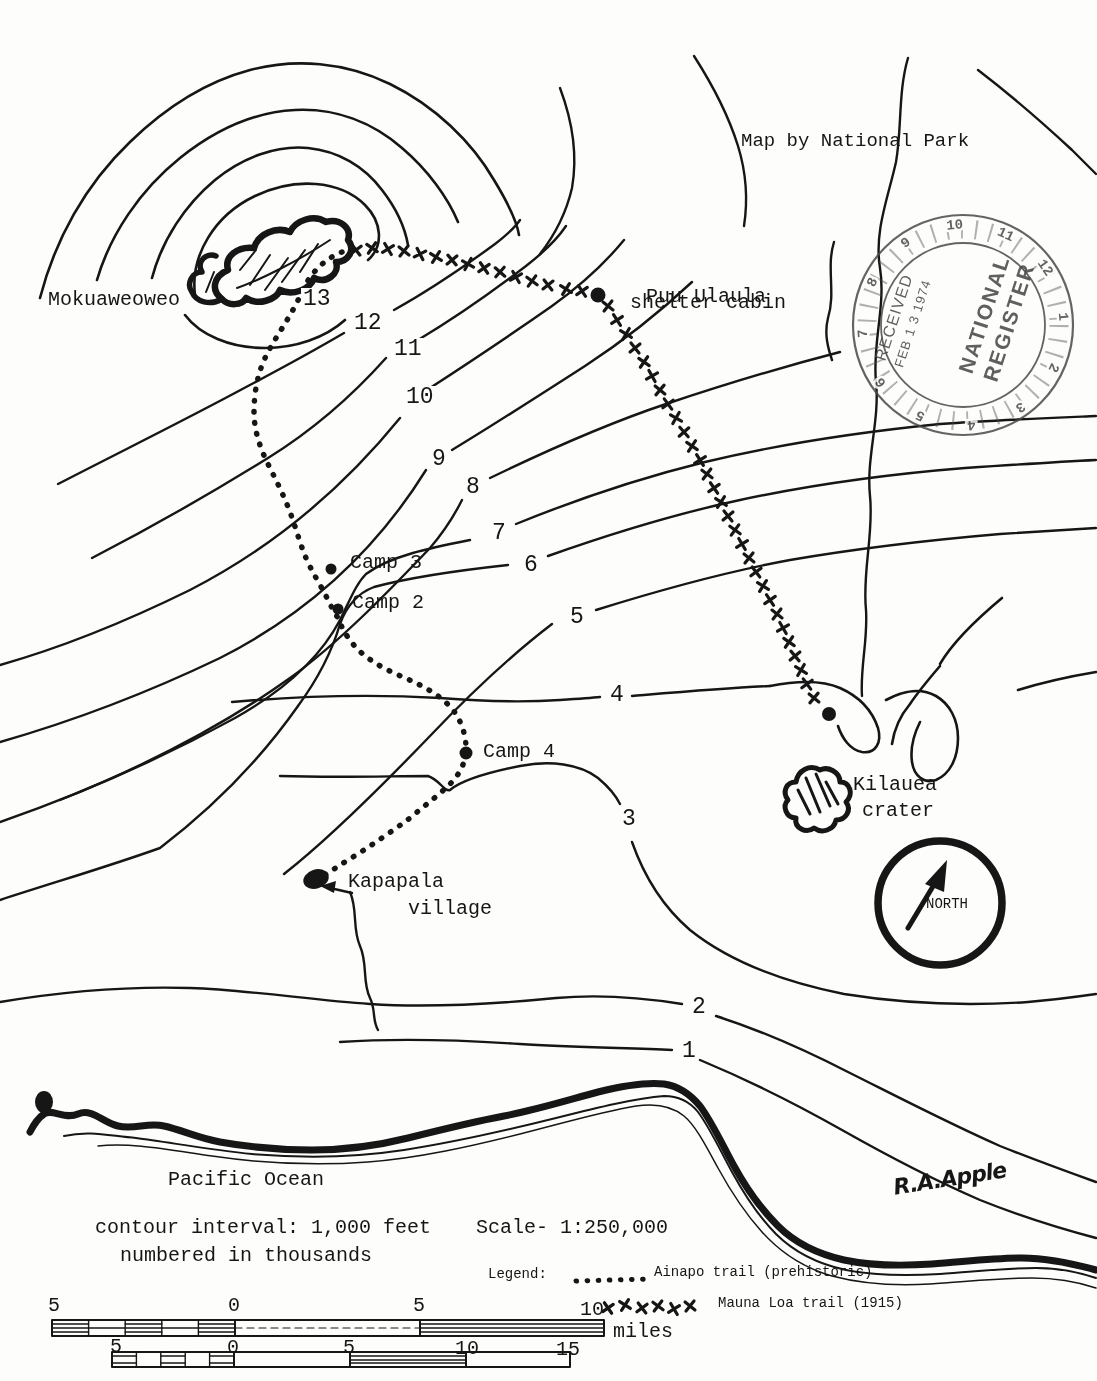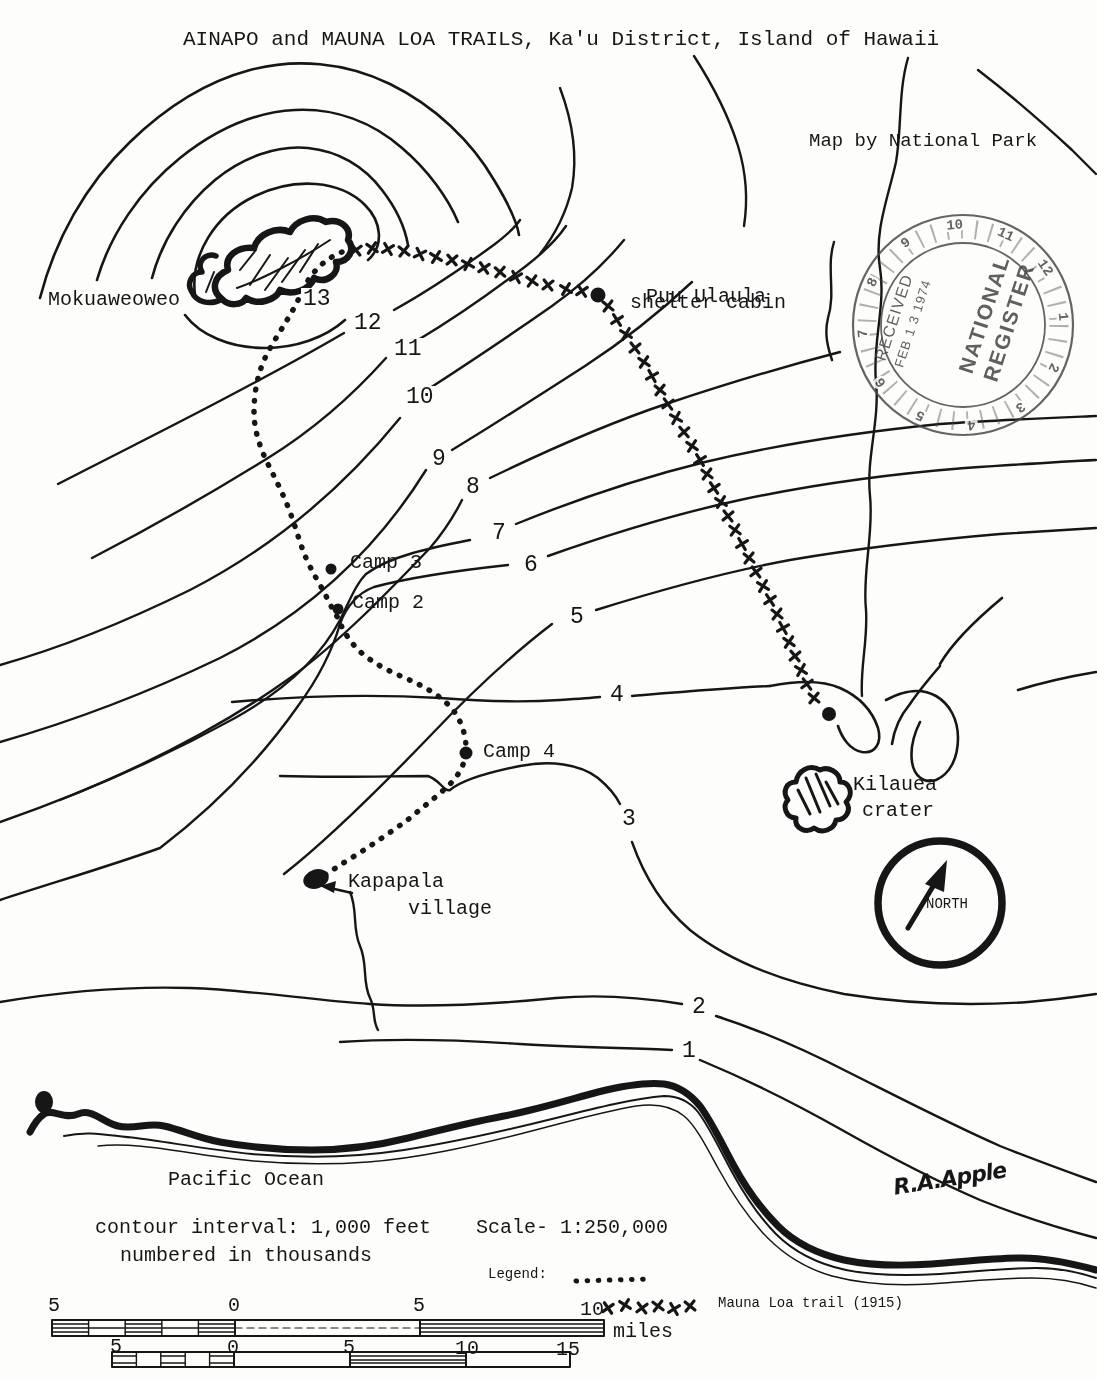--- a/index.html
+++ b/index.html
@@ -242,23 +242,22 @@
       <text class="dial" transform="translate(867,333) rotate(265)">7</text>
       <text class="dial" transform="translate(876,284) rotate(295)">8</text>
       <text class="dial" transform="translate(908,246) rotate(325)">9</text>
       <text class="dial" transform="translate(955,229) rotate(355)">10</text>
       <text class="dial" transform="translate(1004,238) rotate(25)">11</text>
       <text class="dial" transform="translate(1042,270) rotate(55)">12</text>
     </g>
   </g>
 </svg>
 
-<div class="lbl t21" style="left:183px;top:28px;">AINAPO and MAUNA LOA TRAILS, Ka'u District, Island of Hawaii</div>
-
-<div class="lbl credit" style="left:809px;top:80px;text-align:center;">
+
+<div class="lbl credit" style="left:741px;top:80px;text-align:center;">
   <div>Map by National Park</div>
 </div>
 
 <div class="lbl t20" style="left:48px;top:288px;">Mokuaweoweo</div>
 <div class="lbl t20" style="left:646px;top:266px;margin-top:19px;">Puu Ulaula</div>
 <div class="lbl t20" style="left:630px;top:291px;">shelter cabin</div>
 <div class="lbl t20" style="left:350px;top:551px;">Camp 3</div>
 <div class="lbl t20" style="left:352px;top:591px;">Camp 2</div>
 <div class="lbl t20" style="left:483px;top:740px;">Camp 4</div>
 <div class="lbl t20" style="left:348px;top:870px;">Kapapala</div>
@@ -280,20 +279,21 @@
 <div class="lbl num" style="left:404px;top:386px;">10</div>
 <div class="lbl num" style="left:392px;top:338px;">11</div>
 <div class="lbl num" style="left:352px;top:312px;">12</div>
 <div class="lbl num" style="left:301px;top:288px;">13</div>
 
 <div class="lbl t20" style="left:95px;top:1216px;">contour interval: 1,000 feet</div>
 <div class="lbl t20" style="left:120px;top:1244px;">numbered in thousands</div>
 <div class="lbl t20" style="left:476px;top:1216px;">Scale- 1:250,000</div>
 
 <div class="lbl t19" style="left:488px;top:1266px;">Legend:</div>
+<div class="lbl t19" style="left:654px;top:1264px;">Ainapo trail (prehistoric)</div>
 <div class="lbl t19" style="left:718px;top:1295px;">Mauna Loa trail (1915)</div>
 
 <div class="lbl t20" style="left:48px;top:1294px;">5</div>
 <div class="lbl t20" style="left:228px;top:1294px;">0</div>
 <div class="lbl t20" style="left:413px;top:1294px;">5</div>
 <div class="lbl t20" style="left:580px;top:1298px;">10</div>
 <div class="lbl t20" style="left:613px;top:1320px;">miles</div>
 <div class="lbl t20" style="left:110px;top:1335px;">5</div>
 <div class="lbl t20" style="left:227px;top:1336px;">0</div>
 <div class="lbl t20" style="left:343px;top:1336px;">5</div>

